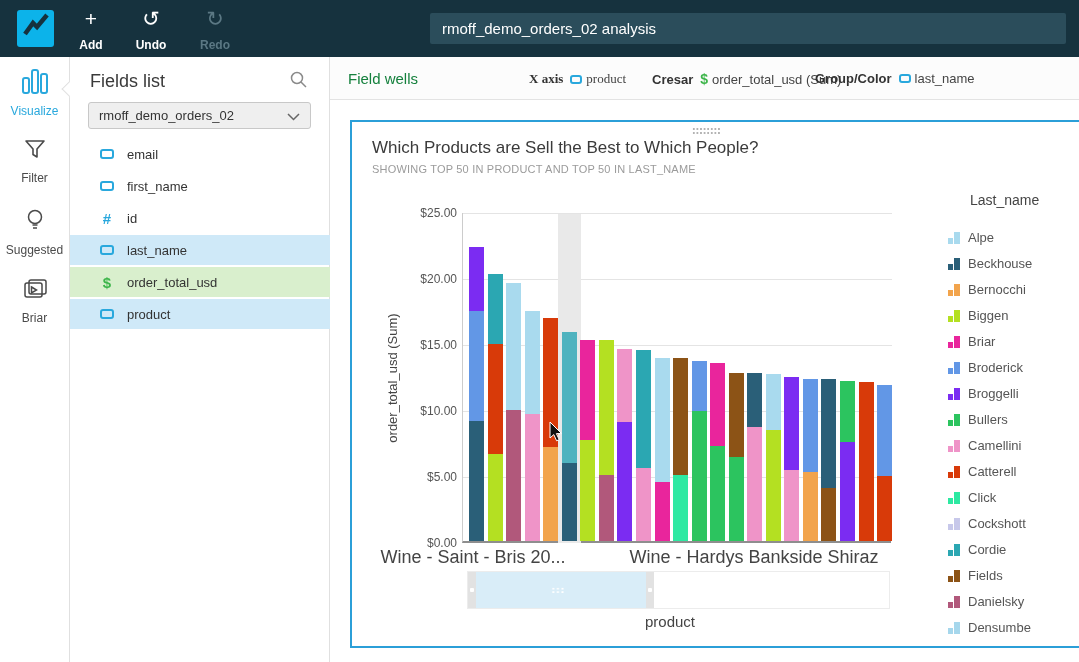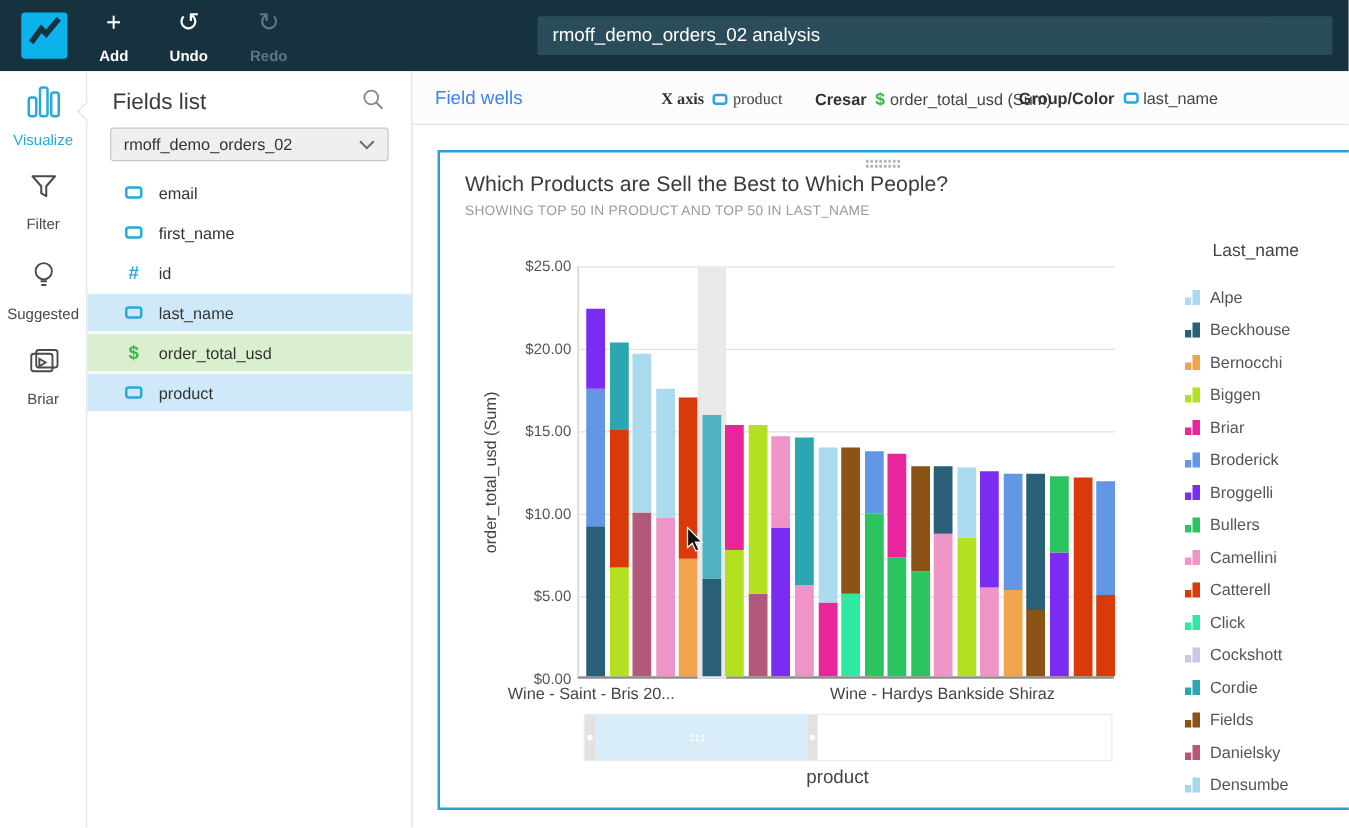--- a/index.html
+++ b/index.html
@@ -36,21 +36,21 @@
   .field-row{height:30px;margin-bottom:2px;display:flex;align-items:center;padding-left:30px;cursor:pointer}
   .field-row .f-lbl{font-size:13px;color:#333;margin-left:13px}
   .field-row.hl-blue{background:#cfe9f8}
   .field-row.hl-green{background:#d9efcd}
   .tag-icon{display:inline-block;width:14px;height:10px;border:2px solid #29a8dd;border-radius:3px}
   .hash-icon{font-size:15px;font-weight:bold;color:#29a8dd;width:14px;text-align:center}
   .dollar-icon{font-size:15px;font-weight:bold;color:#3db54a;width:14px;text-align:center}
 
   
   .wells-bar{position:absolute;left:330px;top:57px;width:749px;height:43px;background:#fcfcfc;border-bottom:1px solid #e3e3e3}
-  .wb-label{position:absolute;left:18px;top:13px;font-size:15px;color:#3b82f6}
+  .wb-label{position:absolute;left:18px;top:13px;font-size:15px;color:#15803d}
   .well{position:absolute;top:14px;display:flex;align-items:center;cursor:pointer}
   .well .w-lbl{font-size:13px;font-weight:bold;color:#333;margin-right:7px}
   .well .w-val{font-size:13px;color:#444;margin-left:4px}
   .well .tag-icon{width:12px;height:9px;border-width:2px}
   .well .w-dollar{color:#3db54a;font-weight:bold;font-size:14px}
 
   
   .card{position:absolute;left:350px;top:120px;width:862px;height:528px;background:#fff;border:2px solid #2b9fd8}
   .drag-dots{position:absolute;left:340px;top:5px;width:28px;height:8px;background-image:radial-gradient(#b3b3b3 1px,transparent 1.3px);background-size:3.6px 4px;cursor:grab}
   .card-title{position:absolute;left:20px;top:16px;font-size:17px;color:#3b3b3b}
@@ -59,21 +59,21 @@
   .resize-handle{position:absolute;right:6px;bottom:6px;cursor:nwse-resize}
 
   
   .y-title{position:absolute;left:40px;top:256px;transform:translate(-50%,-50%) rotate(-90deg);font-size:13px;color:#444;white-space:nowrap}
   .ytick{position:absolute;width:60px;text-align:right;font-size:12px;color:#555}
   .plot{position:absolute;left:110px;top:91px;width:429px;height:330px;border-left:1px solid #ccc;border-bottom:2px solid #8e8e8e}
   .gridline{position:absolute;left:0;width:429px;height:1px;background:#e4e4e4}
   .hl-band{position:absolute;top:1px;width:23px;height:329px;background:#e9e9e9}
   .bar{position:absolute;bottom:0;width:15px}
   .bar .seg{position:absolute;left:0;width:15px}
-  .xlab{position:absolute;transform:translateX(-50%);font-size:13px;color:#444;white-space:nowrap}
+  .xlab{position:absolute;transform:translateX(-50%);font-size:18px;color:#444;white-space:nowrap}
   .x-title{position:absolute;transform:translateX(-50%);font-size:15px;color:#444}
 
   
   .brush{position:absolute;left:115px;top:449px;width:423px;height:38px;background:#fff;border:1px solid #ececec}
   .brush-sel{position:absolute;left:0;top:0;width:178px;height:36px;background:#d9edf8;cursor:grab}
   .brush-handle{position:absolute;top:0;width:8px;height:36px;background:#e2e2e2;cursor:ew-resize}
   .brush-handle::after{content:"";position:absolute;left:2px;top:16px;width:4px;height:4px;background:#fff;border-radius:1px}
   .brush-grip{position:absolute;left:83px;top:15px;width:14px;height:7px;background-image:radial-gradient(#fff 1px,transparent 1.2px);background-size:4.6px 3.4px}
 
   

